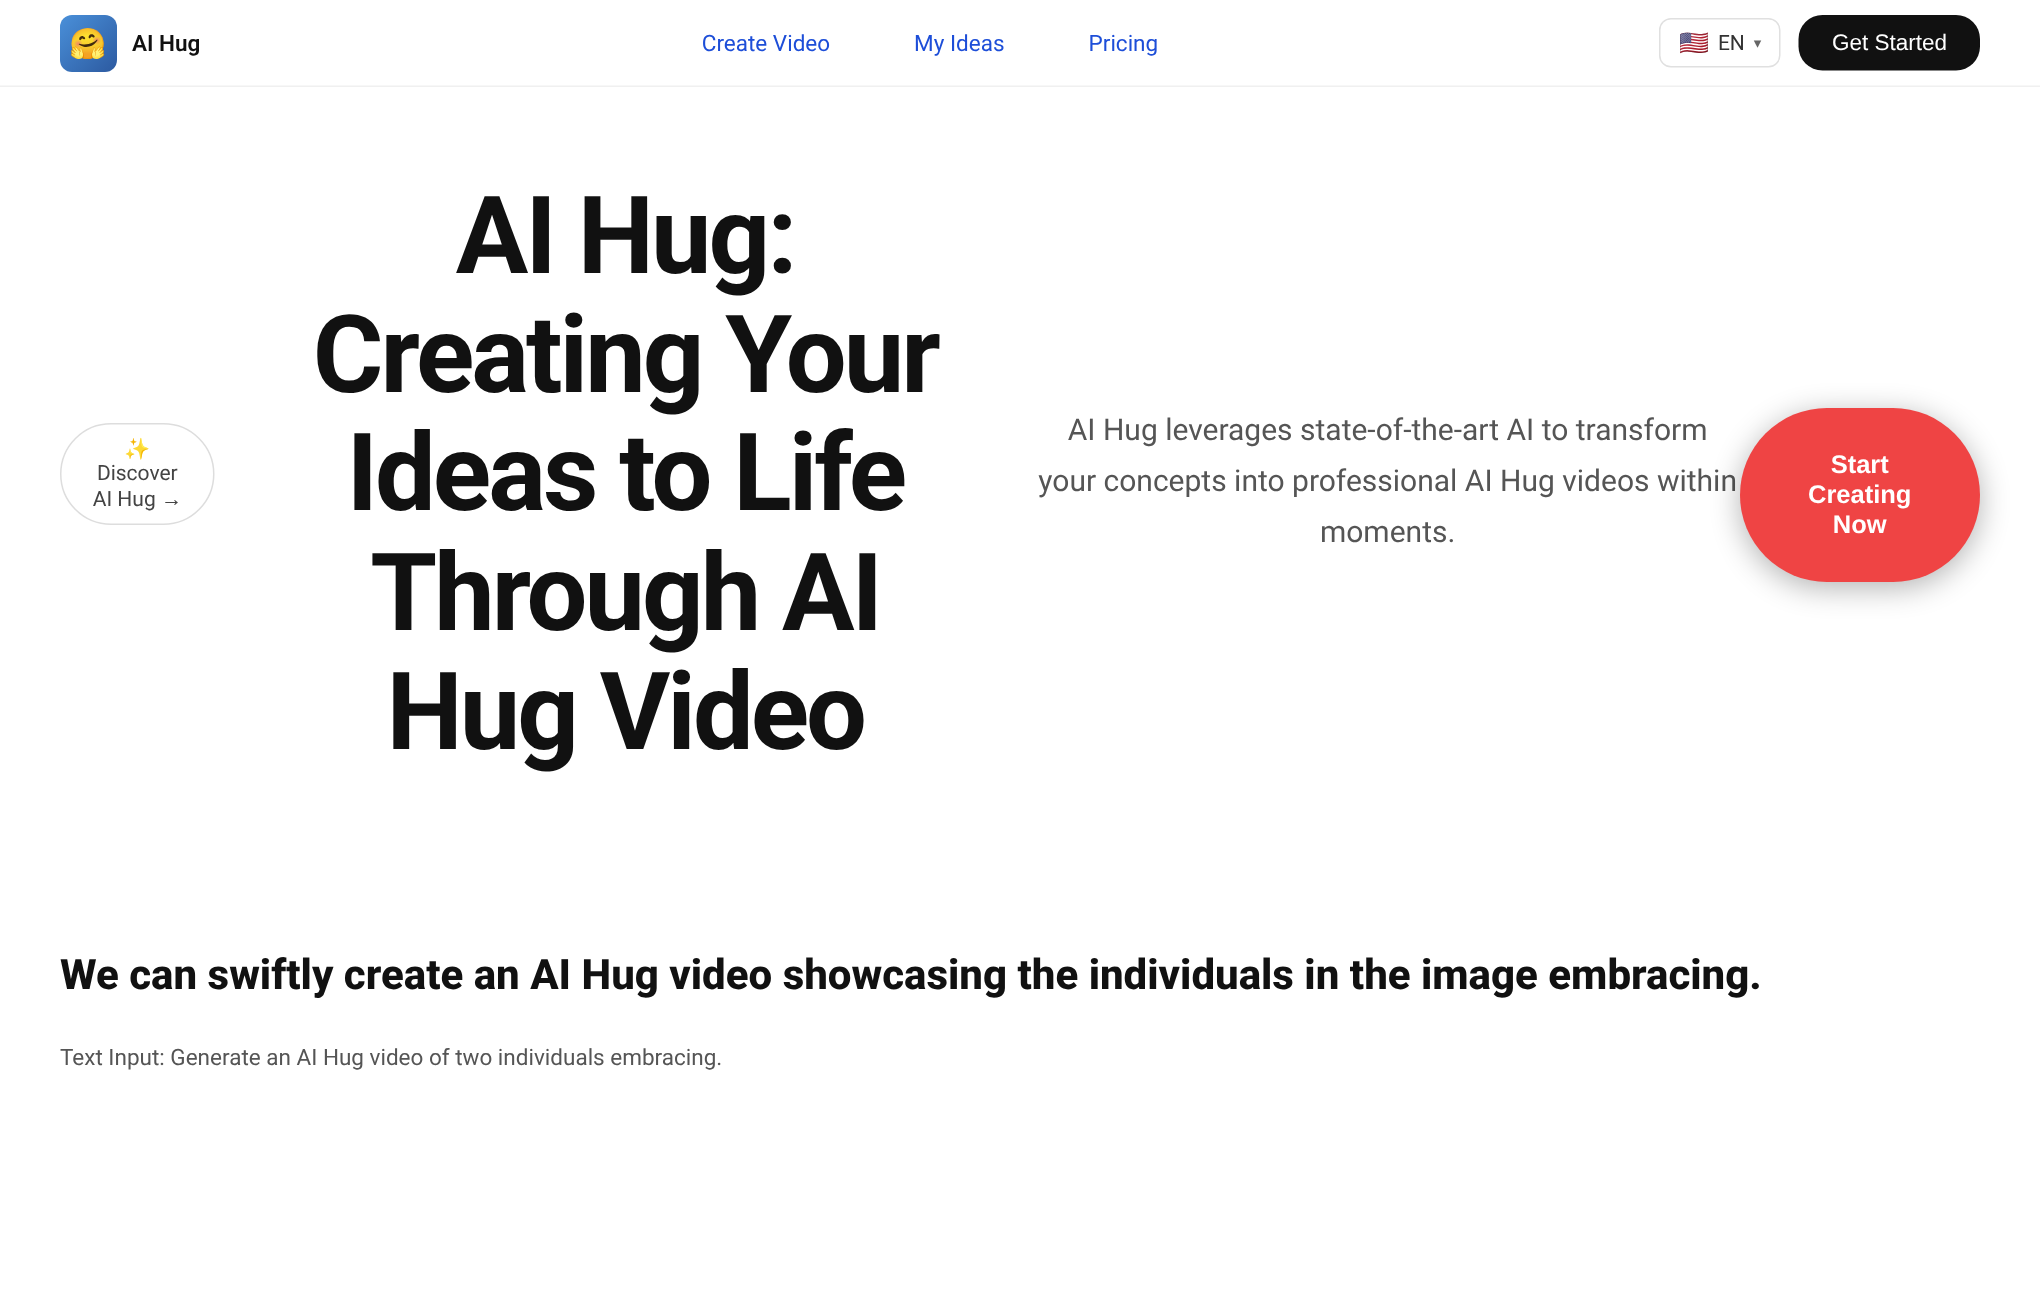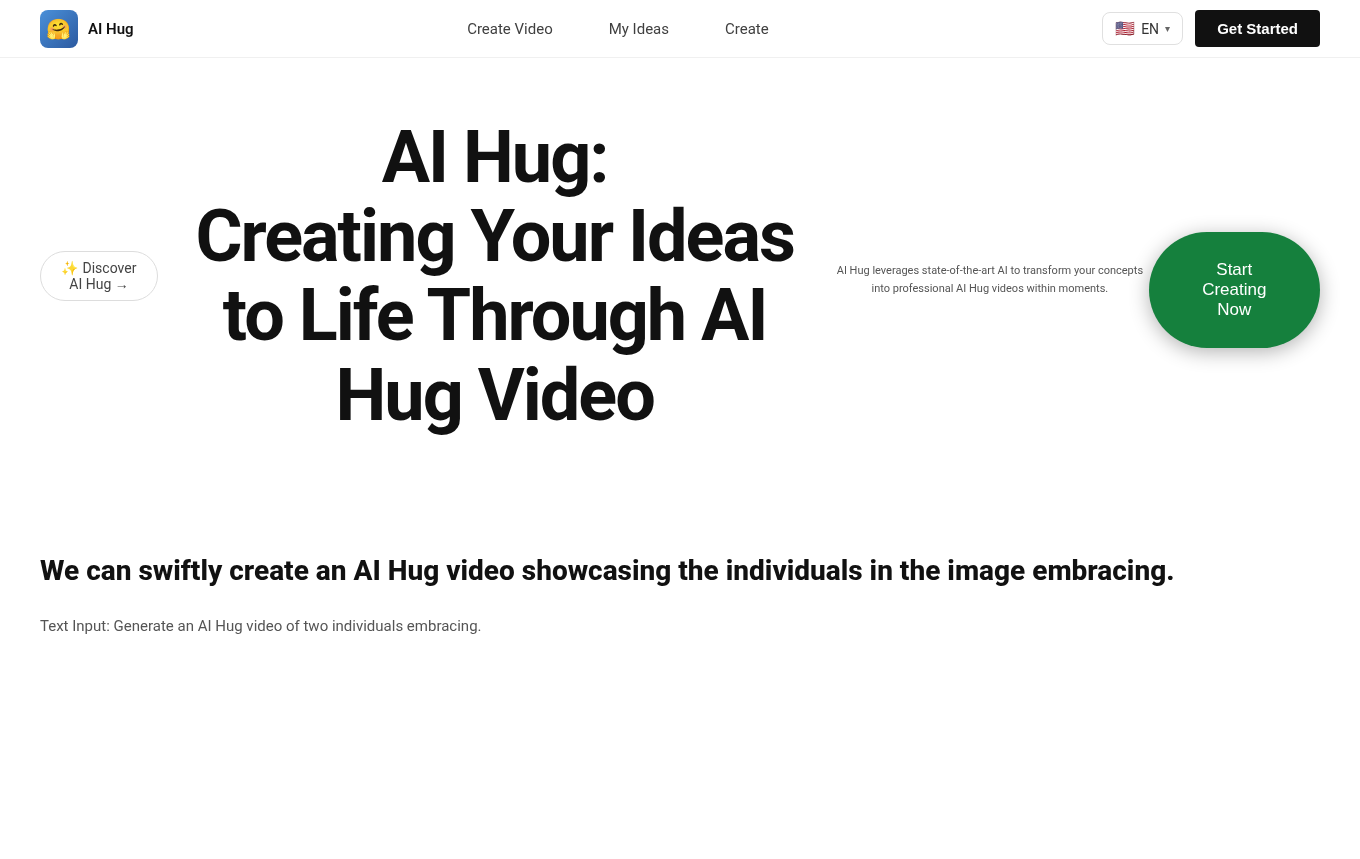--- a/index.html
+++ b/index.html
@@ -60,21 +60,21 @@
       align-items: center;
       gap: 0;
     }
 
     .nav-item {
       padding: 0 28px;
       height: 58px;
       display: flex;
       align-items: center;
       font-size: 15px;
-      color: #404040;
+      color: #1d4ed8;
       cursor: pointer;
       text-decoration: none;
     }
 
     .navbar-right {
       display: flex;
       align-items: center;
       gap: 12px;
     }
 
@@ -98,23 +98,23 @@
     .lang-selector .chevron {
       font-size: 10px;
       color: #666;
     }
 
     .get-started-btn {
       background: #111;
       color: #fff;
       border: none;
       padding: 10px 22px;
-      border-radius: 4px;
-      font-size: 15px;
-      font-weight: 700;
+      border-radius: 16px;
+      font-size: 15px;
+      font-weight: 400;
       cursor: pointer;
     }
 
     
     .hero {
       display: flex;
       flex-direction: row;
       align-items: center;
       text-align: center;
       padding: 60px 40px 40px;
@@ -138,36 +138,36 @@
       font-size: 72px;
       font-weight: 700;
       line-height: 1.1;
       letter-spacing: -2px;
       color: #111;
       max-width: 1100px;
       margin-bottom: 28px;
     }
 
     .hero-subtitle {
-      font-size: 11px;
+      font-size: 20px;
       color: #555;
       line-height: 1.7;
       max-width: 680px;
       margin-bottom: 40px;
       margin-top: 20px;
     }
 
     .cta-button {
-      background: #15803d;
+      background: #ef4444;
       color: #fff;
       border: none;
       padding: 28px 44px;
       border-radius: 999px;
       font-size: 17px;
-      font-weight: 400;
+      font-weight: 700;
       cursor: pointer;
       box-shadow: 0 4px 20px rgba(0,0,0,0.3);
     }
 
     
     .section {
       padding: 50px 40px 30px;
     }
 
     .section-headline {
@@ -189,21 +189,21 @@
 
 <nav class="navbar">
   <div class="navbar-logo">
     <div class="logo-icon">🤗</div>
     <span class="logo-text">AI Hug</span>
   </div>
 
   <div class="navbar-nav">
     <a class="nav-item">Create Video</a>
     <a class="nav-item">My Ideas</a>
-    <a class="nav-item">Create</a>
+    <a class="nav-item">Pricing</a>
   </div>
 
   <div class="navbar-right">
     <div class="lang-selector">
       <span class="flag">🇺🇸</span>
       <span>EN</span>
       <span class="chevron">▾</span>
     </div>
     <button class="get-started-btn">Get Started</button>
   </div>

